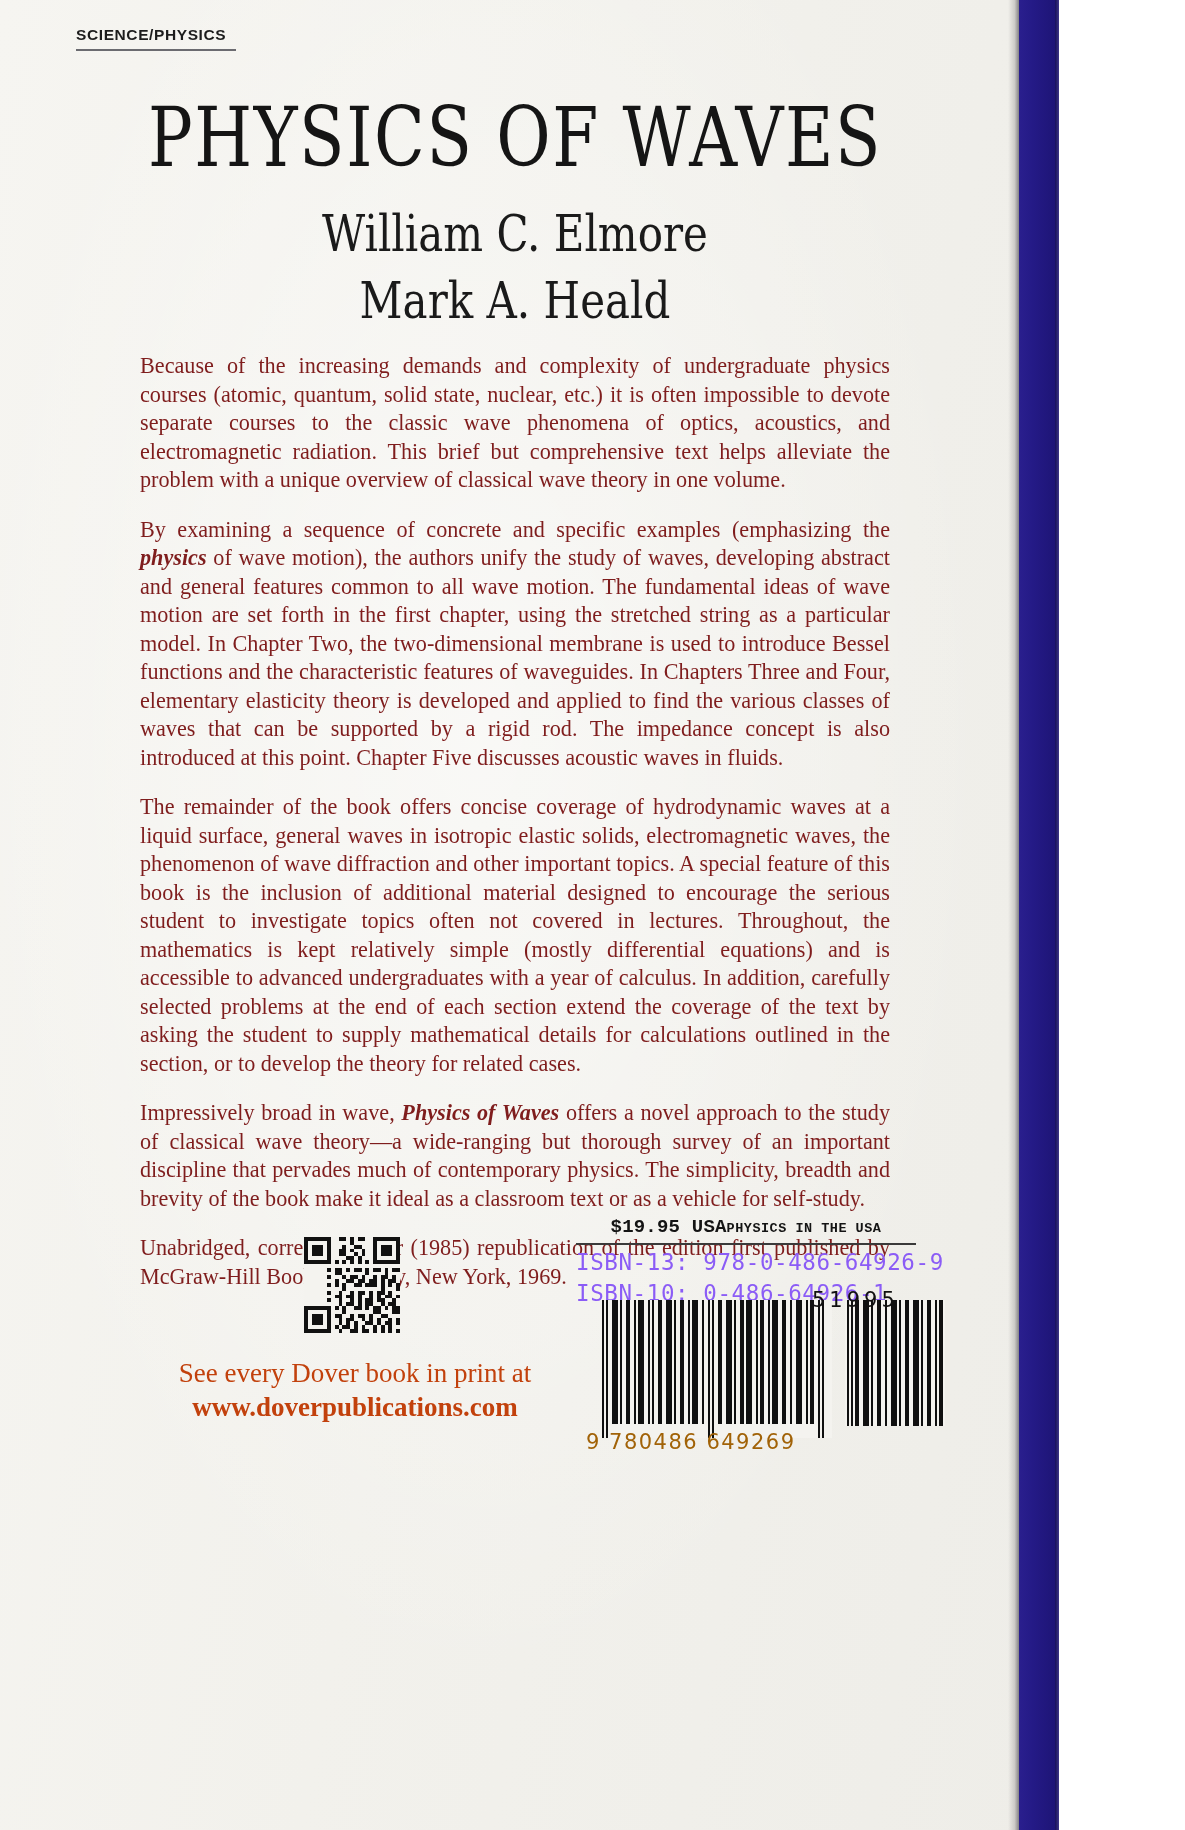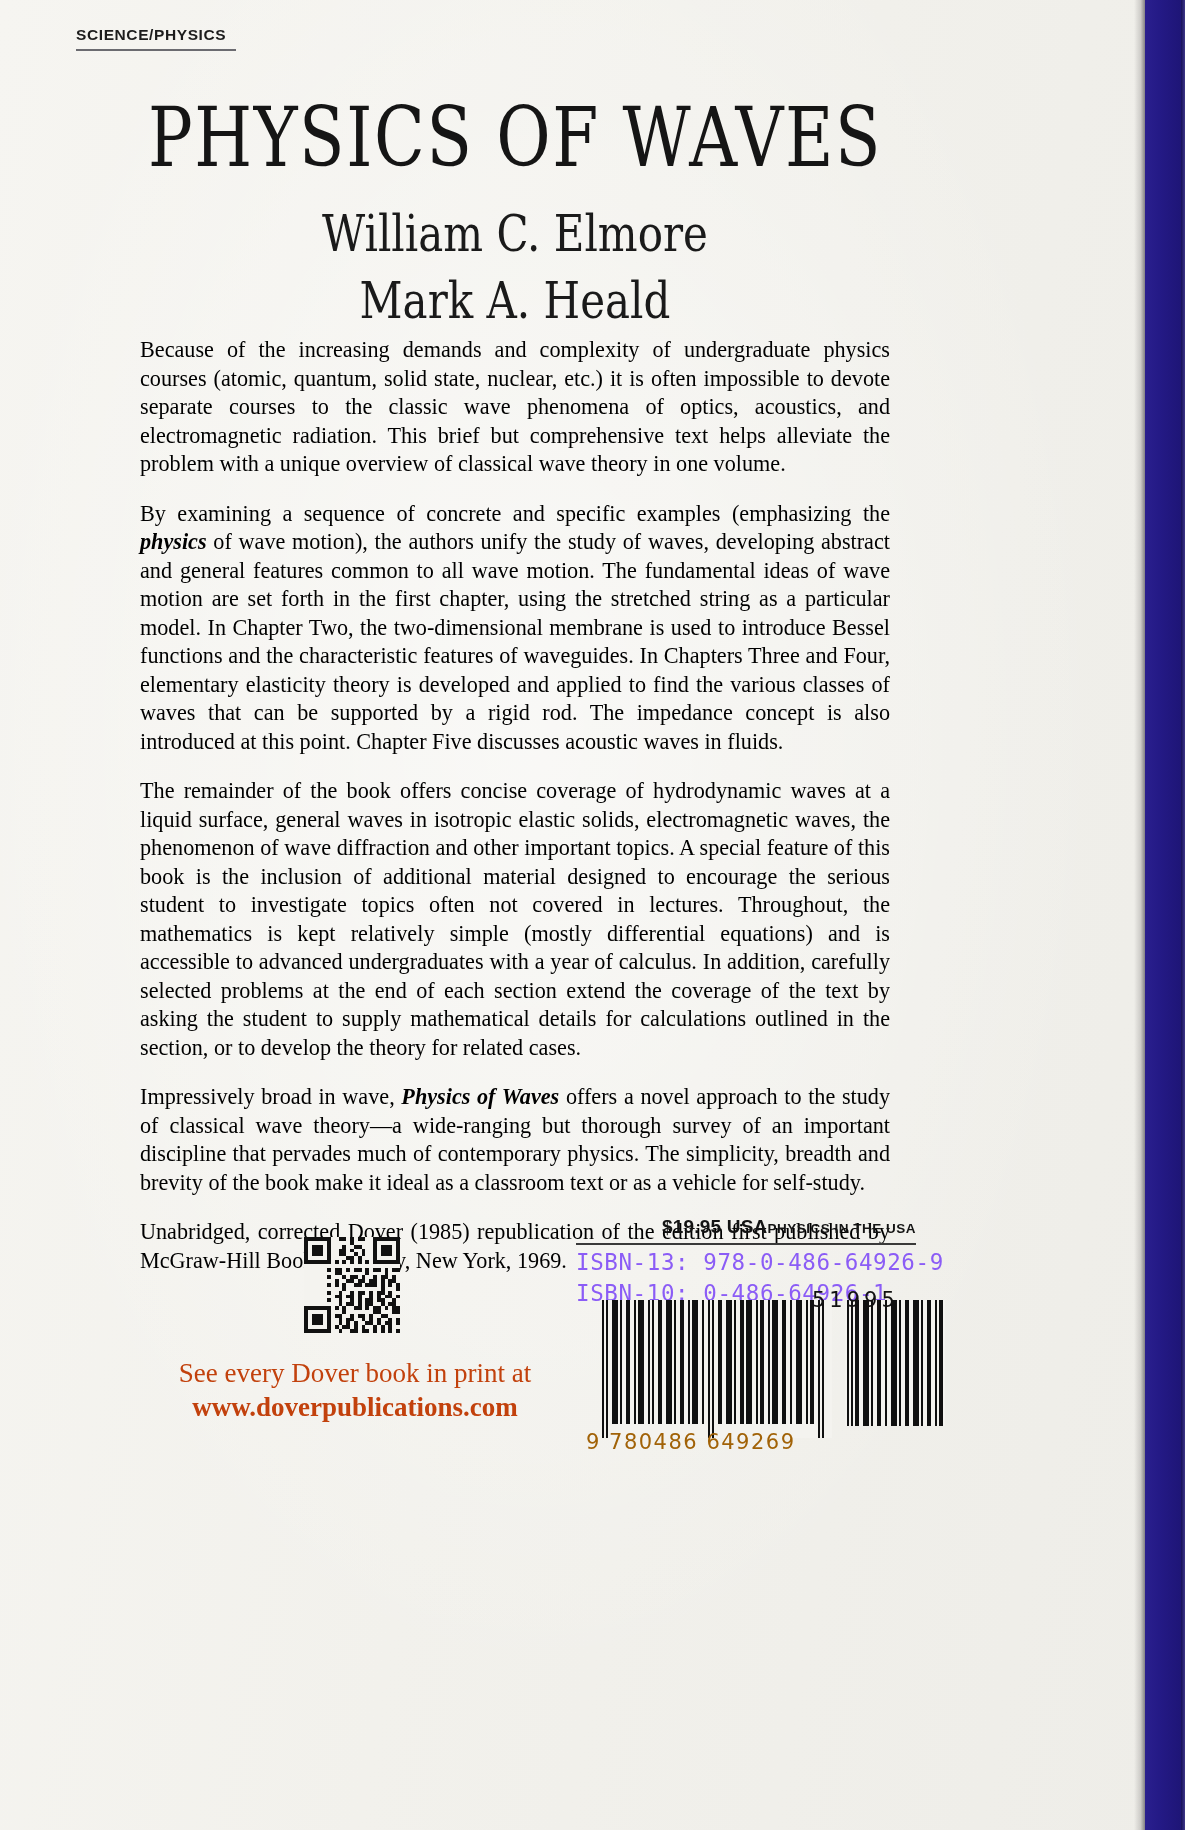--- a/index.html
+++ b/index.html
@@ -7,21 +7,21 @@
     margin: 0;
     padding: 0;
     background: #ffffff;
   }
   body {
     font-family: "Liberation Serif", "DejaVu Serif", serif;
   }
 
   .cover {
     position: relative;
-    width: 1185px;
+    width: 1059px;
     height: 1830px;
     background: #f4f3ef;
     overflow: hidden;
     box-sizing: border-box;
   }
 
   
   .paper-tone {
     position: absolute;
     inset: 0;
@@ -116,23 +116,23 @@
     transform-origin: 50% 50%;
     white-space: nowrap;
   }
   .author.first { margin-top: 22px; }
   .author.second { margin-top: 4px; }
 
   
   .blurb {
     position: absolute;
     left: 140px;
-    top: 336px;
+    top: 352px;
     width: 750px;
-    color: #000000;
+    color: #7f1d1d;
   }
   .blurb p {
     margin: 0 0 21px 0;
     font-family: "Liberation Serif", "DejaVu Serif", serif;
     font-size: 22.2px;
     line-height: 1.285;
     text-align: justify;
     text-justify: inter-word;
     hyphens: none;
   }
@@ -171,23 +171,23 @@
 
   
   .isbn-block {
     position: absolute;
     left: 576px;
     top: 1216px;
     width: 340px;
   }
   .price-row {
     display: flex;
-    justify-content: flex-end;
+    justify-content: center;
     align-items: flex-end;
-    font-family: Liberation Sans, sans-serif;
+    font-family: Liberation Mono, monospace;
     color: #141414;
   }
   .price {
     font-weight: 700;
     font-size: 19px;
     letter-spacing: 0.2px;
   }
   .printed {
     font-weight: 700;
     font-size: 13.5px;

